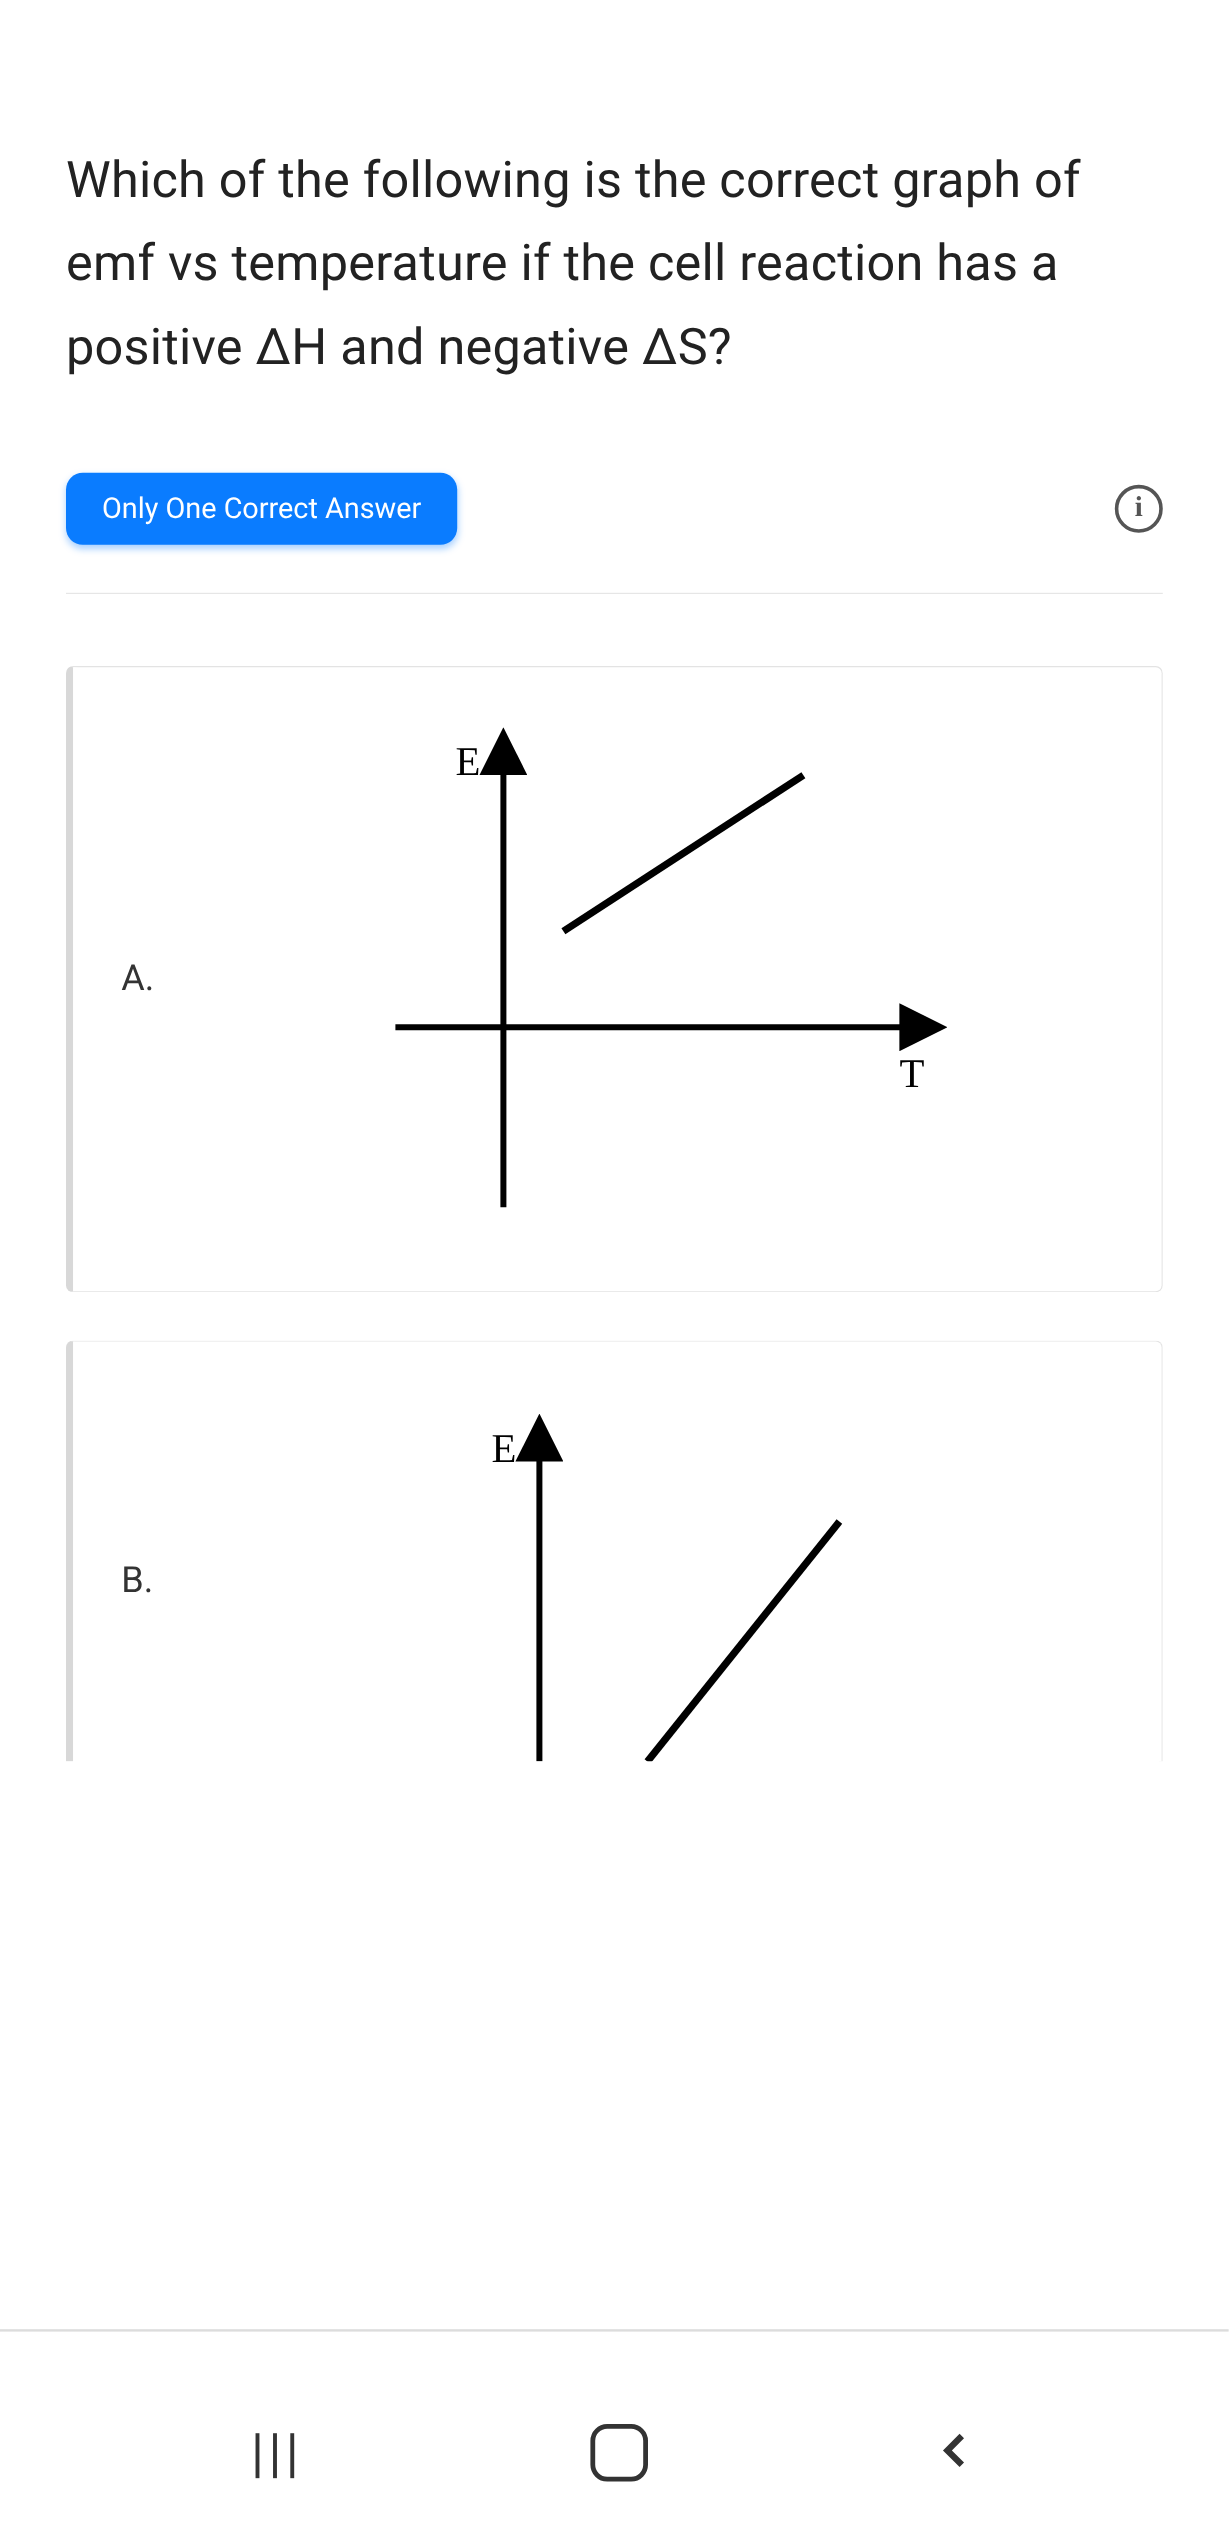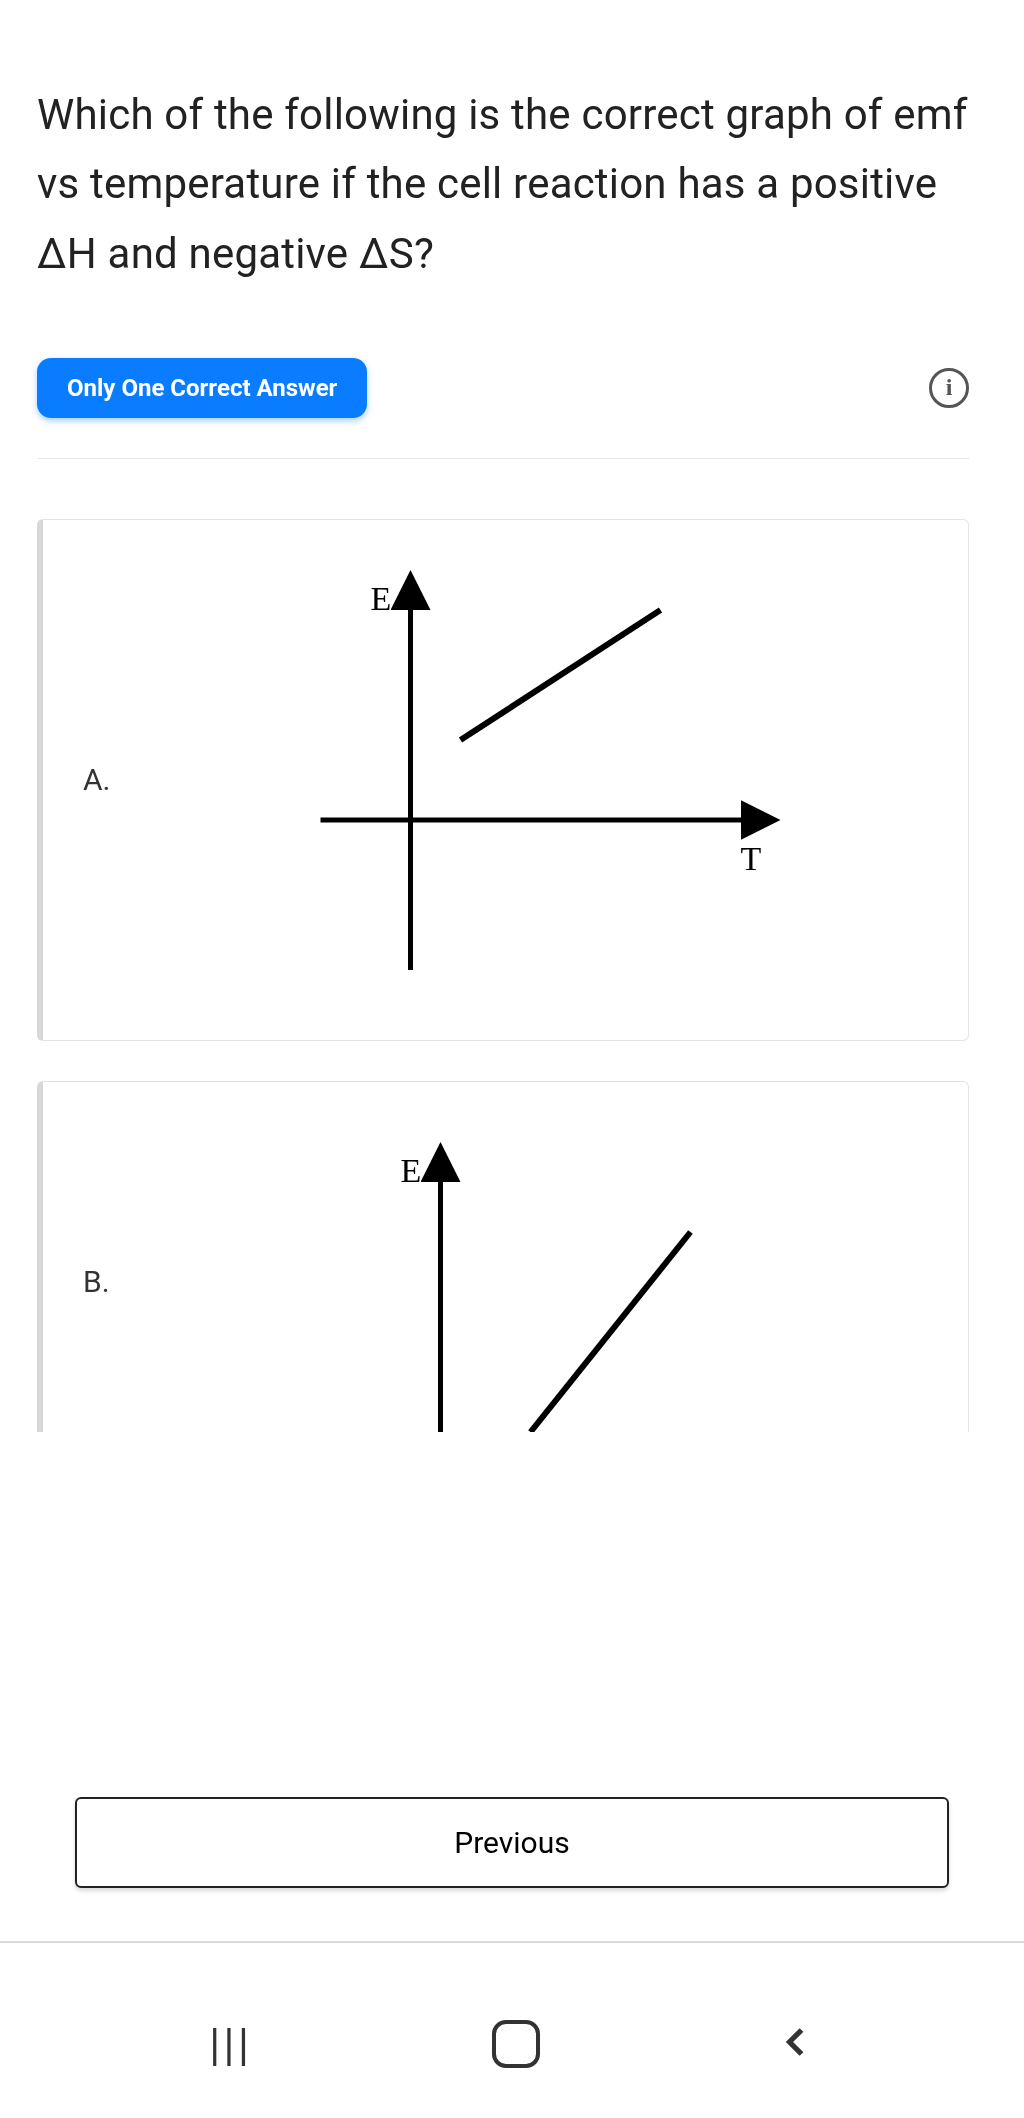--- a/index.html
+++ b/index.html
@@ -5,42 +5,43 @@
   * { margin: 0; padding: 0; box-sizing: border-box; }
   body {
     font-family: -apple-system, BlinkMacSystemFont, "Segoe UI", Roboto, Helvetica, Arial, sans-serif;
     background: #fff;
     width: 1024px;
     height: 2118px;
     position: relative;
     overflow: hidden;
   }
   .content {
-    padding: 80px 55px 0 37px;
+    padding: 80px 55px 0 55px;
+    margin-top: 36px;
   }
   .question {
     font-size: 42px;
     line-height: 1.65;
     color: #222;
     font-weight: 400;
     letter-spacing: 0.2px;
   }
   .meta-row {
     display: flex;
     align-items: center;
     justify-content: space-between;
     margin-top: 70px;
     padding-bottom: 40px;
     border-bottom: 1px solid #e6e6e6;
   }
   .pill {
     background: #0a7cff;
     color: #fff;
     font-size: 24px;
-    font-weight: 700;
+    font-weight: 400;
     padding: 16px 30px;
     border-radius: 14px;
     box-shadow: 0 3px 6px rgba(10,124,255,0.35);
   }
   .info-icon {
     width: 40px;
     height: 40px;
     border: 3px solid #555;
     border-radius: 50%;
     display: flex;
@@ -189,21 +190,20 @@
           <line x1="230" y1="300" x2="390" y2="100" stroke="#000" stroke-width="6"></line>
           <text class="axis-label" x="100" y="50">E</text>
         </svg>
       </div>
     </div>
 
   </div>
 </div>
 
 <div class="nav-row">
-  <div class="nav-btn">Previous</div>
 </div>
 
 <div class="divider-line"></div>
 
 <div class="sys-nav">
   <div class="sys-icon recent">|||</div>
   <div class="sys-icon">
       <div class="home-shape"></div>
     </div>
   <div class="sys-icon back-shape">

